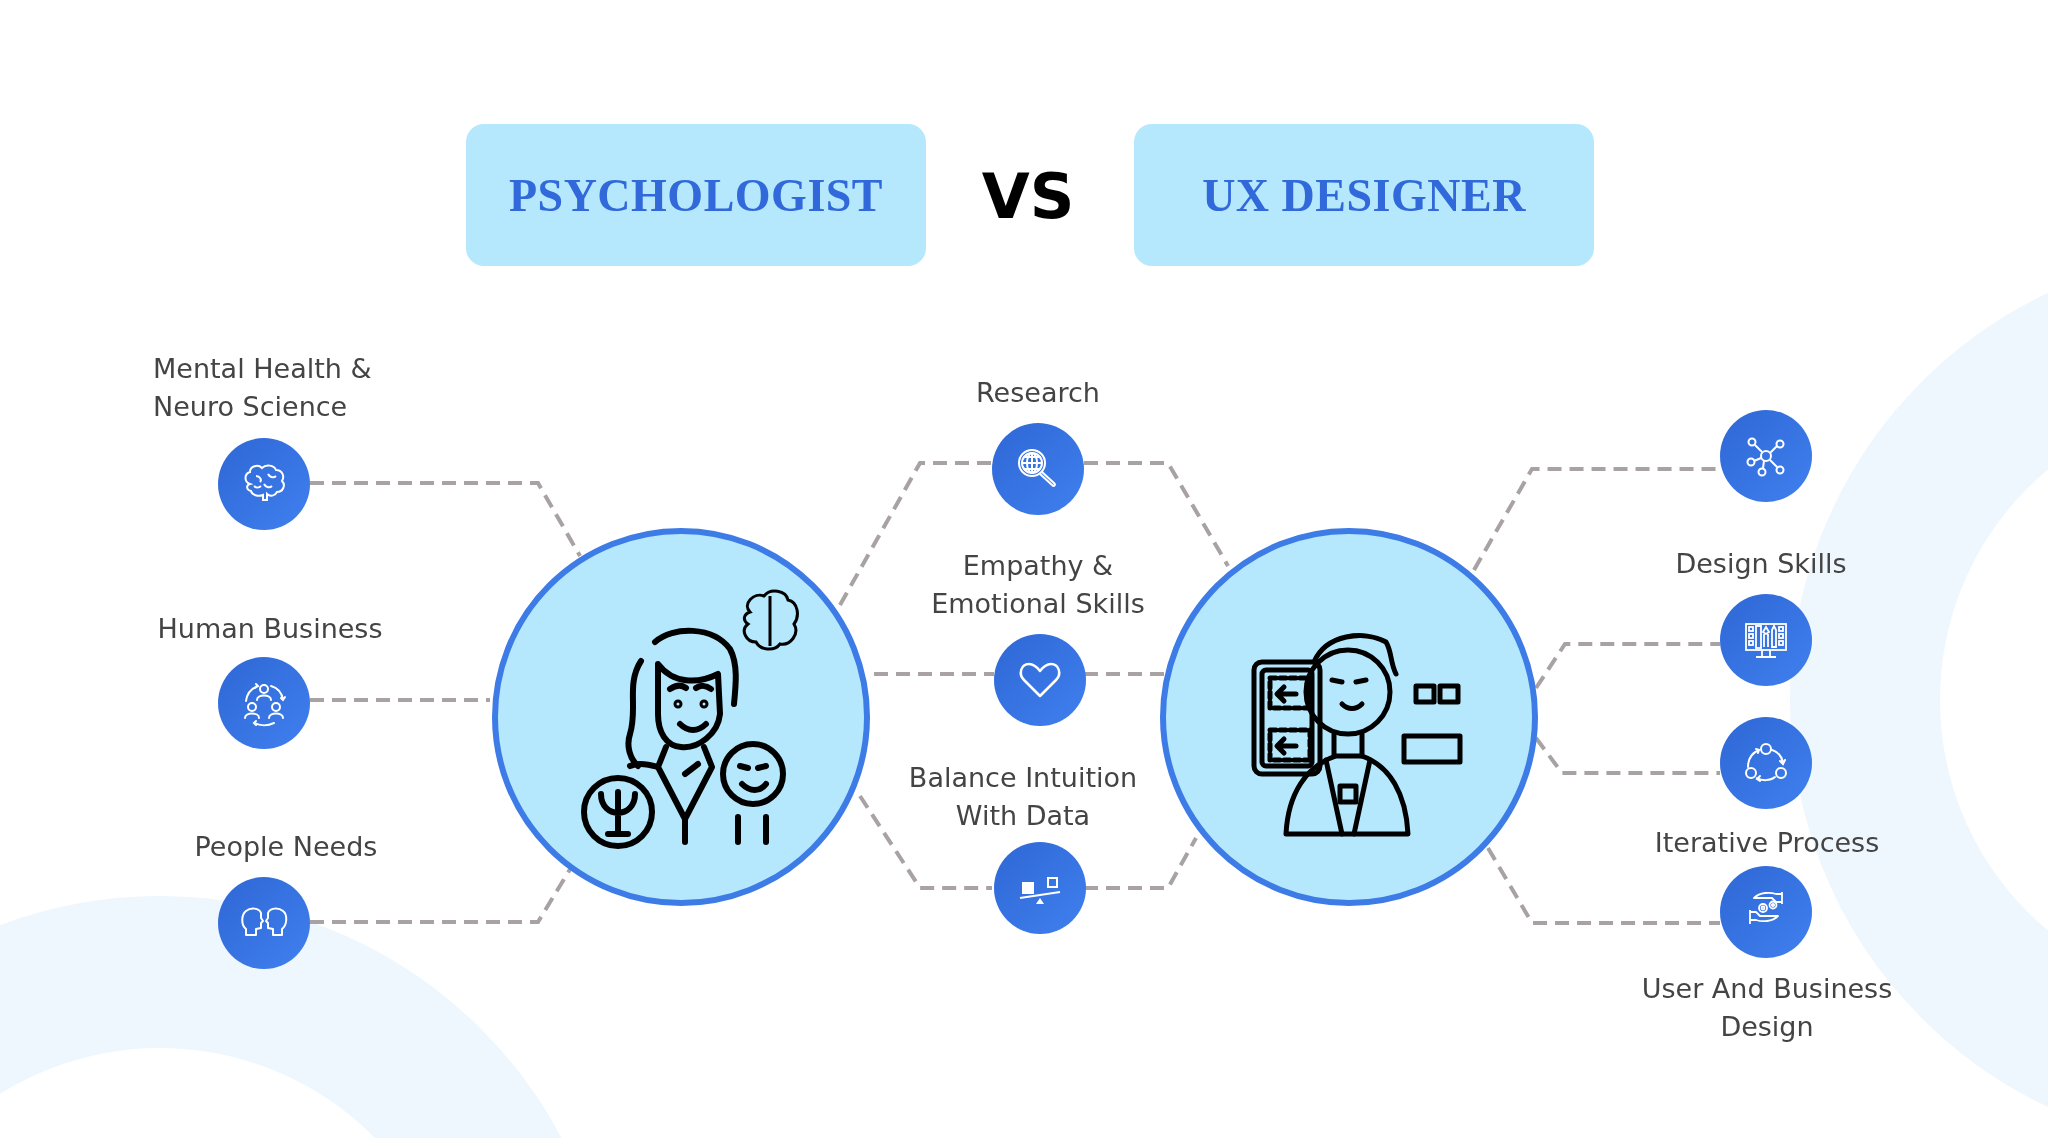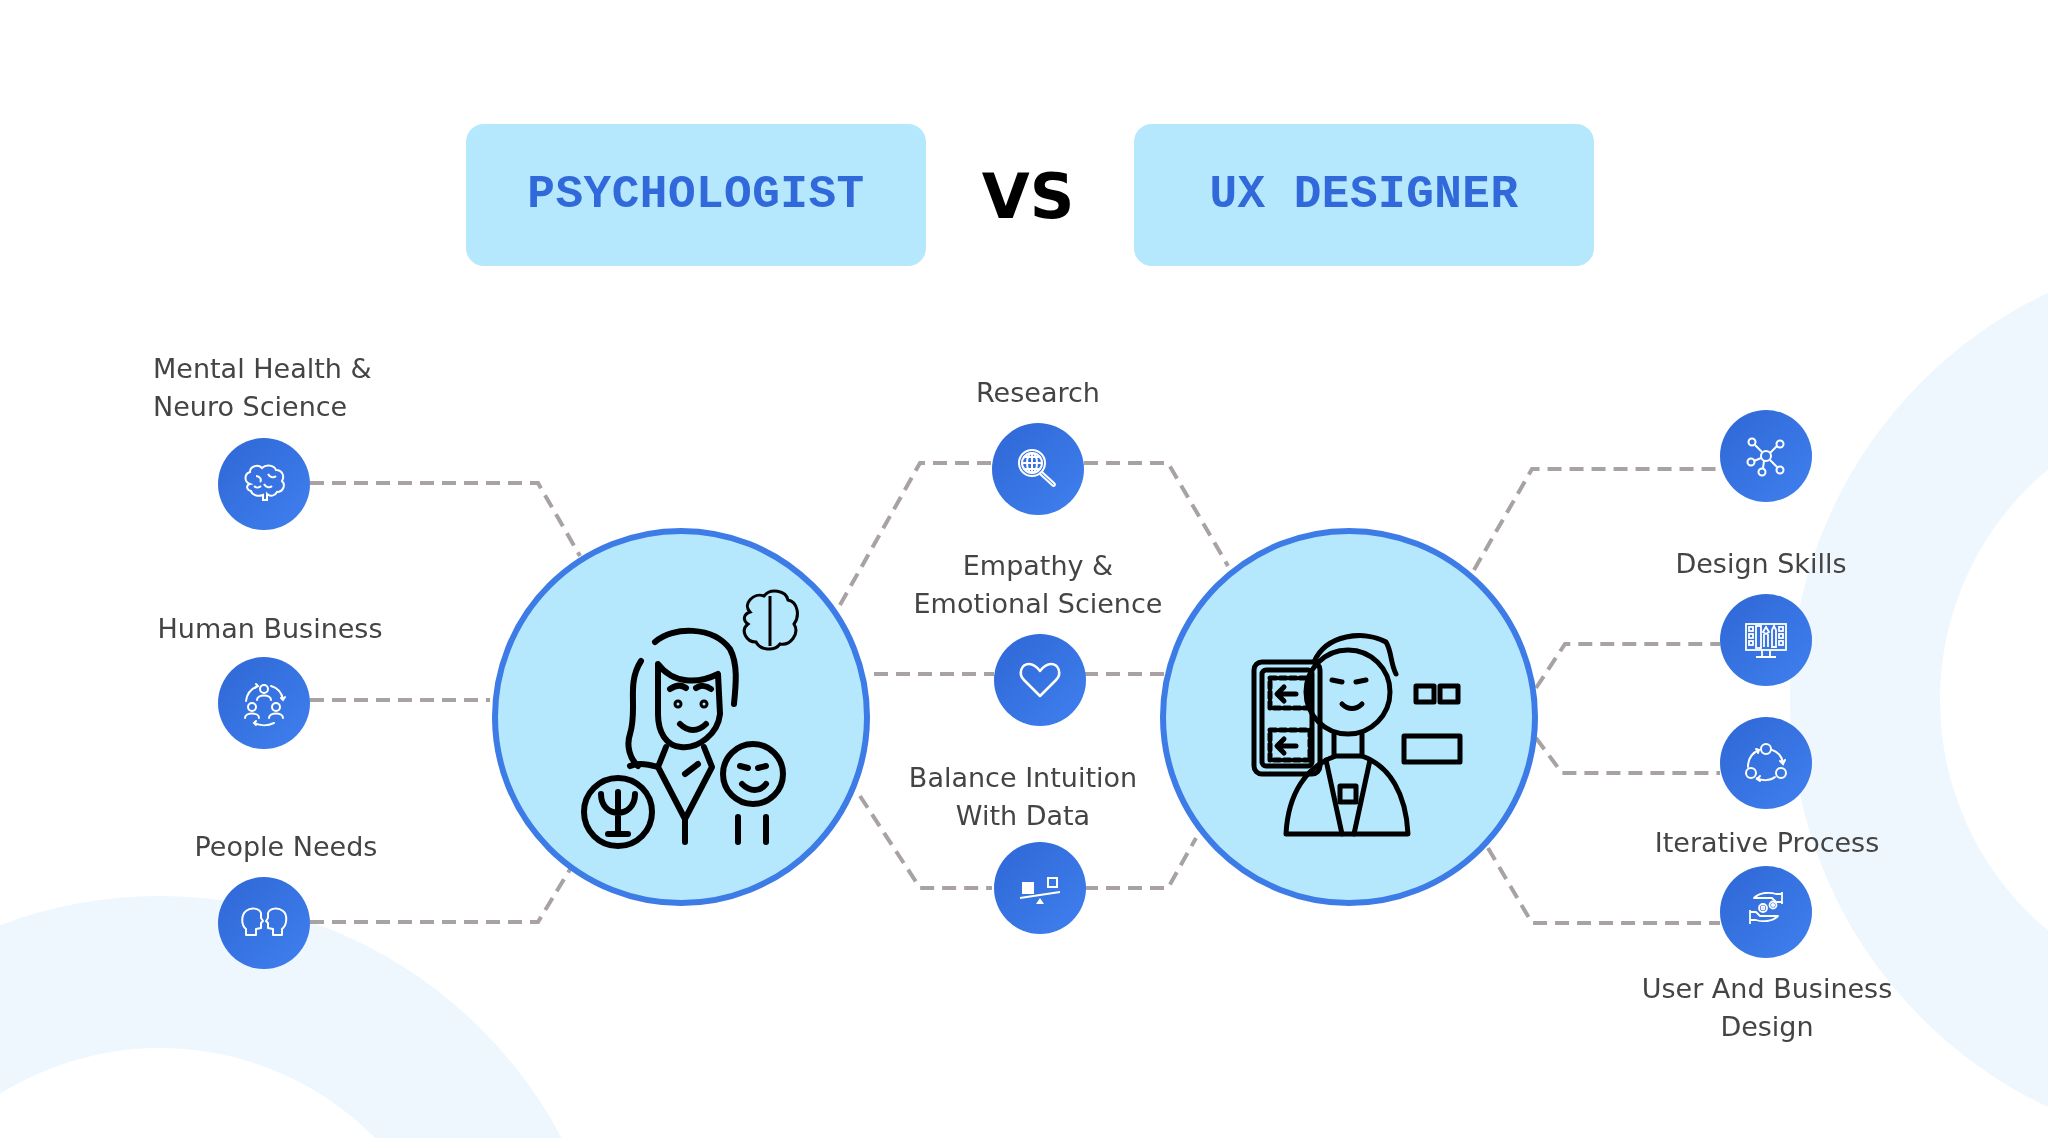--- a/index.html
+++ b/index.html
@@ -17,21 +17,21 @@
     top: 124px;
     height: 142px;
     width: 460px;
     background: #B5E8FC;
     border-radius: 18px;
     display: flex;
     align-items: center;
     justify-content: center;
   }
   .title-text {
-    font-family: Liberation Mono, monospace;
+    font-family: Liberation Serif, serif;
     font-weight: bold;
     font-size: 46px;
     letter-spacing: 0.5px;
     color: #3169DB;
   }
   .vs-text {
     position: absolute;
     left: 980px;
     top: 160px;
     width: 96px;
@@ -230,21 +230,21 @@
           <circle cx="24" cy="24" r="10"></circle>
         <path d="M14 24 L34 24 M24 14 L24 34 M16 18 L32 18 M16 30 L32 30"></path>
         <ellipse cx="24" cy="24" rx="5" ry="10"></ellipse>
         <path d="M34 33 L46 44 C48 46 46 48 44 46 L32 35"></path>
       </g>
     </svg>
   </div>
 
   <div class="label center" style="left:888px; top:547px; width:300px;">
     <div>Empathy &amp;</div>
-    <div>Emotional Science</div>
+    <div>Emotional Skills</div>
   </div>
   <div class="node" style="left:994px; top:634px;">
     <svg viewBox="0 0 60 60">
       <path d="M30 46 L14 30 C8 24 11 14 19 14 C24 14 27 17 30 21 C33 17 36 14 41 14 C49 14 52 24 46 30 Z" fill="none" stroke="#fff" stroke-width="2.5" stroke-linejoin="round"></path>
     </svg>
   </div>
 
   <div class="label center" style="left:873px; top:759px; width:300px;">
     <div>Balance Intuition</div>
     <div>With Data</div>

